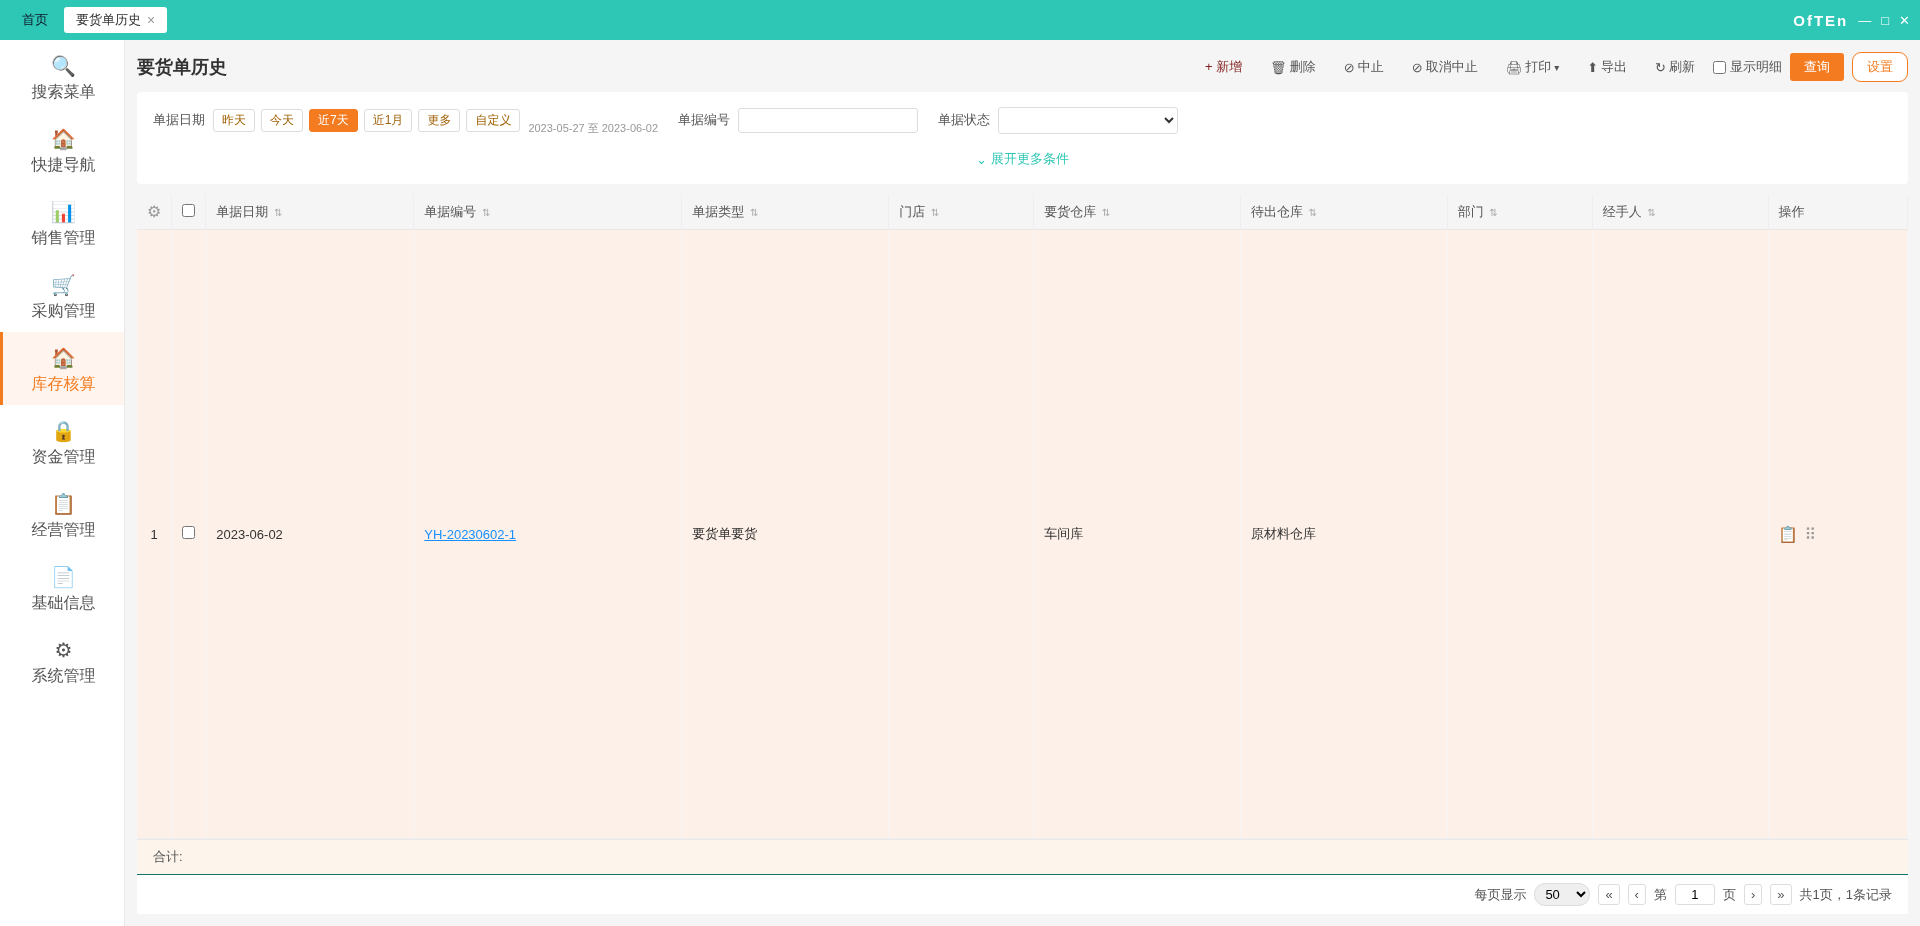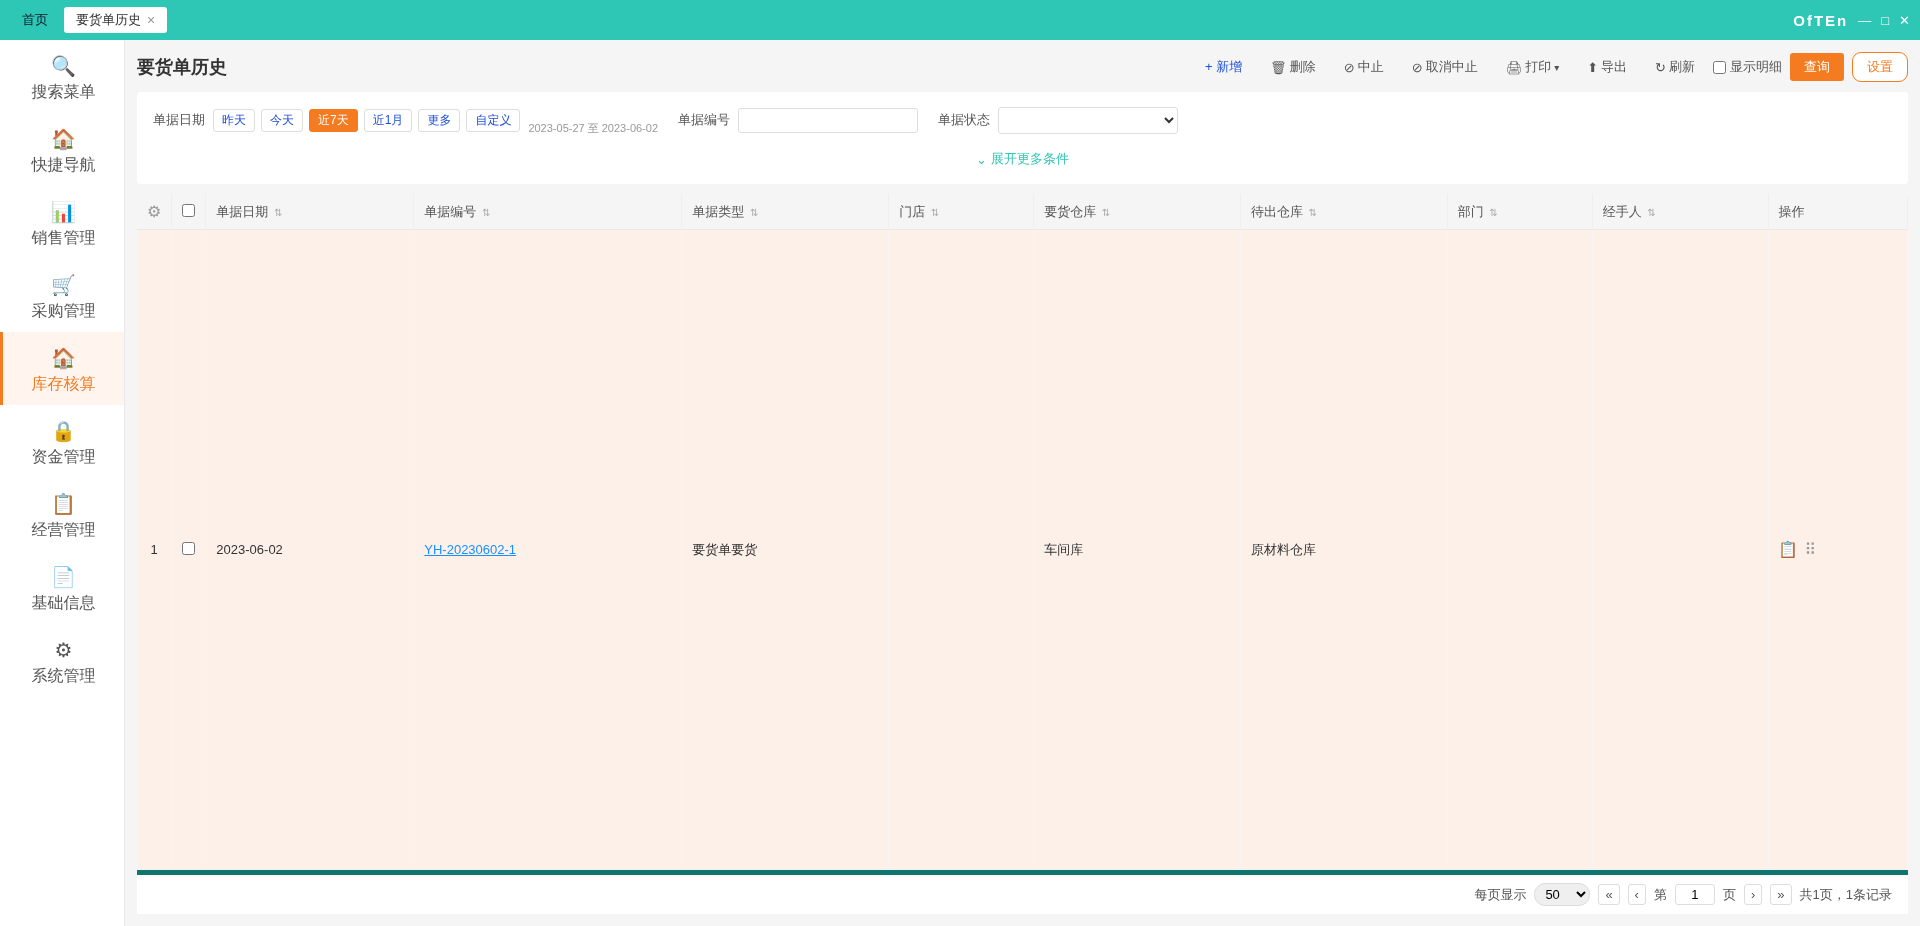--- a/index.html
+++ b/index.html
@@ -99,21 +99,21 @@
       align-items: center;
       gap: 3px;
       padding: 5px 10px;
       border: none;
       background: transparent;
       cursor: pointer;
       color: #555;
       font-size: 13px;
       white-space: nowrap;
     }
-    .toolbar-btn.new { color: #1d4ed8; }
+    .toolbar-btn.new { color: #7f1d1d; }
     .toolbar-btn.del { color: #555; }
     .toolbar-btn.primary-btn {
       background: #f47b20;
       color: #fff;
       border-radius: 3px;
       padding: 5px 14px;
       font-size: 13px;
     }
     .toolbar-btn.secondary-btn {
       background: #fff;
@@ -156,21 +156,21 @@
     .filter-dates {
       display: flex;
       align-items: center;
       gap: 6px;
     }
     .date-btn {
       padding: 2px 8px;
       border: 1px solid #ddd;
       border-radius: 3px;
       cursor: pointer;
-      color: #1d4ed8;
+      color: #a16207;
       background: #fff;
       font-size: 12px;
     }
     .date-btn.active {
       background: #f47b20;
       color: #fff;
       border-color: #f47b20;
     }
     .date-range { font-size: 11px; color: #999; margin-top: 17px; }
     .filter-input {
@@ -251,21 +251,21 @@
       align-items: center;
       gap: 20px;
       font-size: 13px;
       color: #555;
       flex-shrink: 0;
     }
 
     
     .pagination-bar {
       background: #fff;
-      border-top: 5px solid #0f766e;
+      border-top: 1px solid #0f766e;
       padding: 8px 16px;
       display: flex;
       align-items: center;
       justify-content: flex-end;
       gap: 8px;
       font-size: 13px;
       color: #555;
       flex-shrink: 0;
     }
     .pagination-bar select {
@@ -492,20 +492,23 @@
             <td>
               <div class="actions" style="display:flex;gap:6px;align-items:center">
                 <span class="action-icon" title="查看">📋</span>
                 <span class="action-icon" title="编辑">⠿</span>
               </div>
             </td>
           </tr>
         </tbody>
       </table>
 
+      <div class="table-footer">
+        <span>合计:</span>
+      </div>
     </div>
 
     <div class="pagination-bar">
       <span>每页显示</span>
       <select>
         <option>10</option>
         <option>20</option>
         <option selected="">50</option>
         <option>100</option>
       </select>

